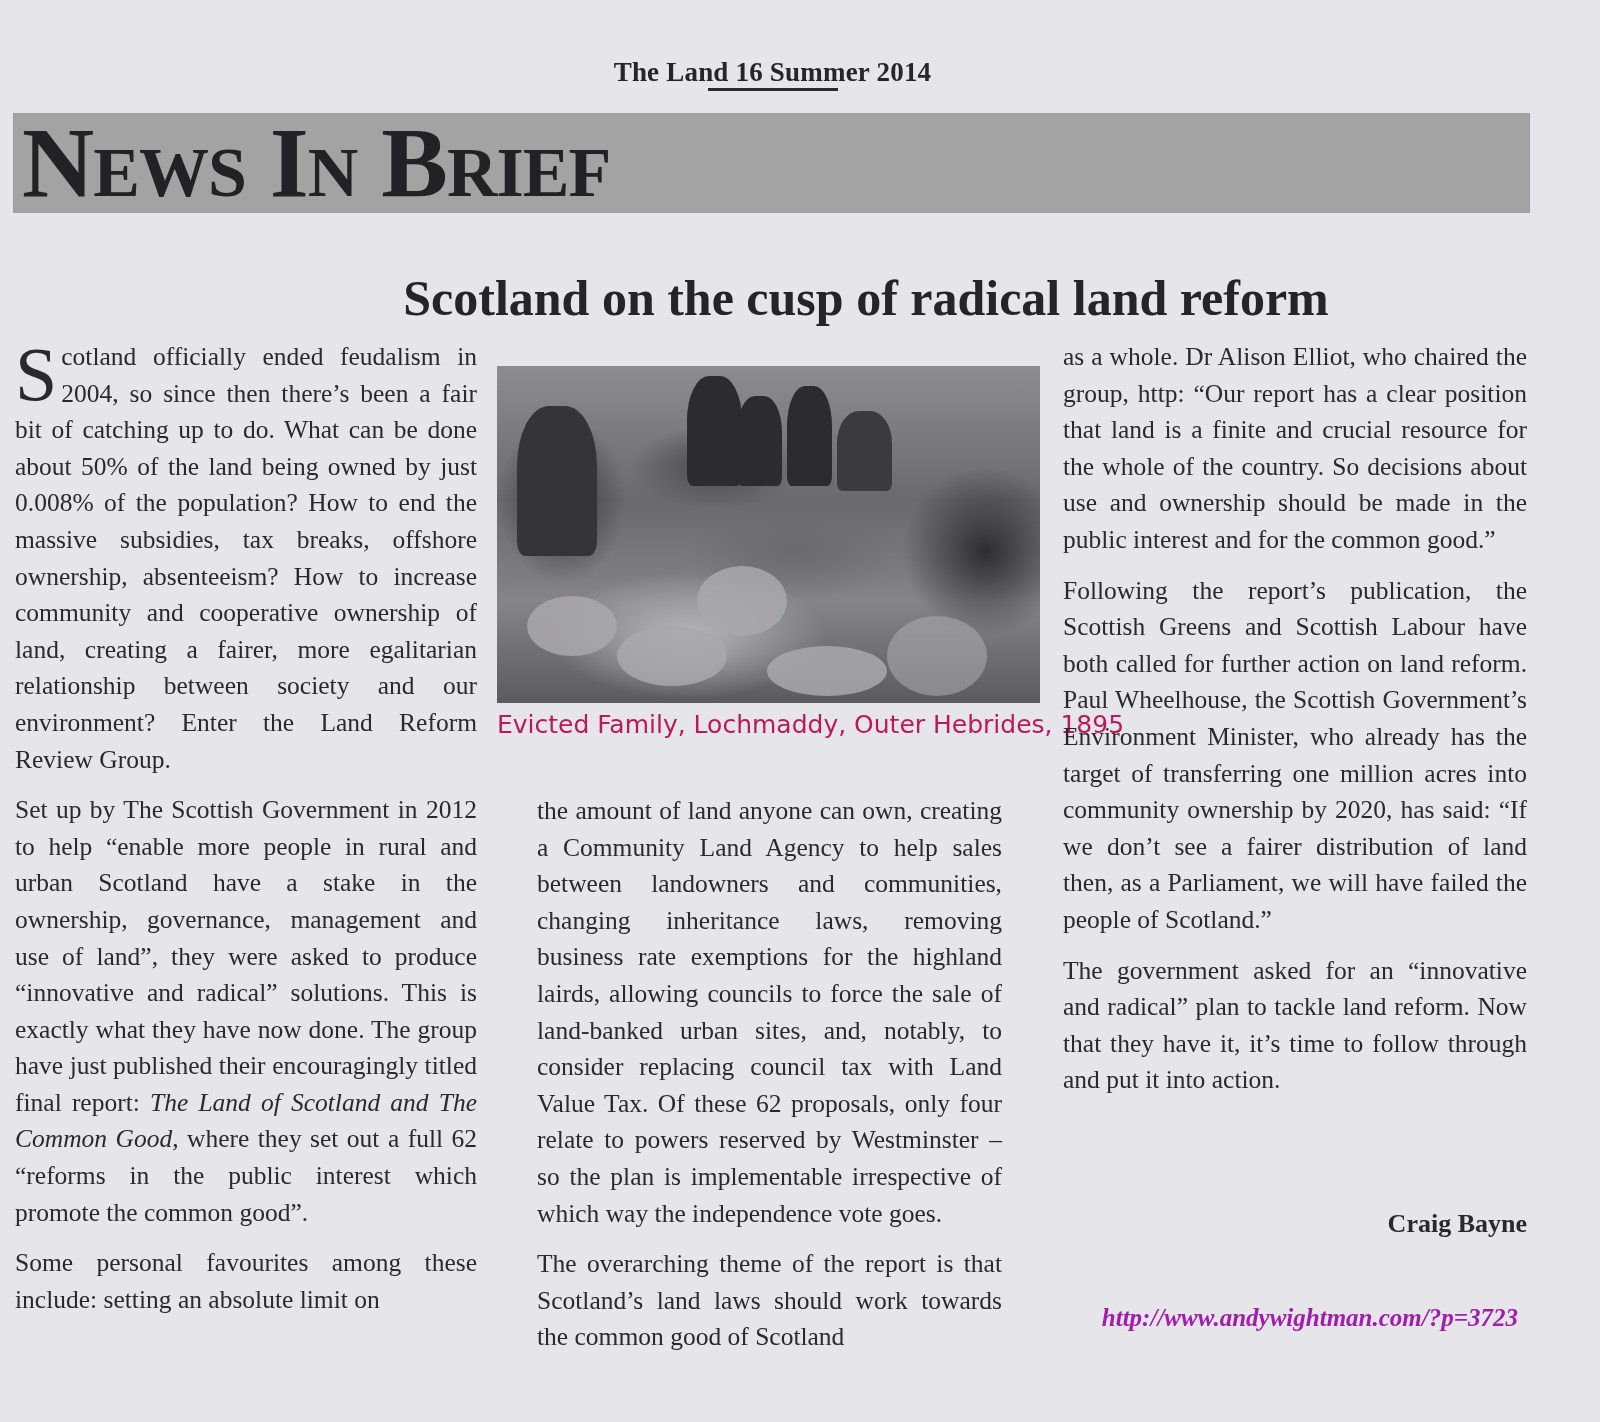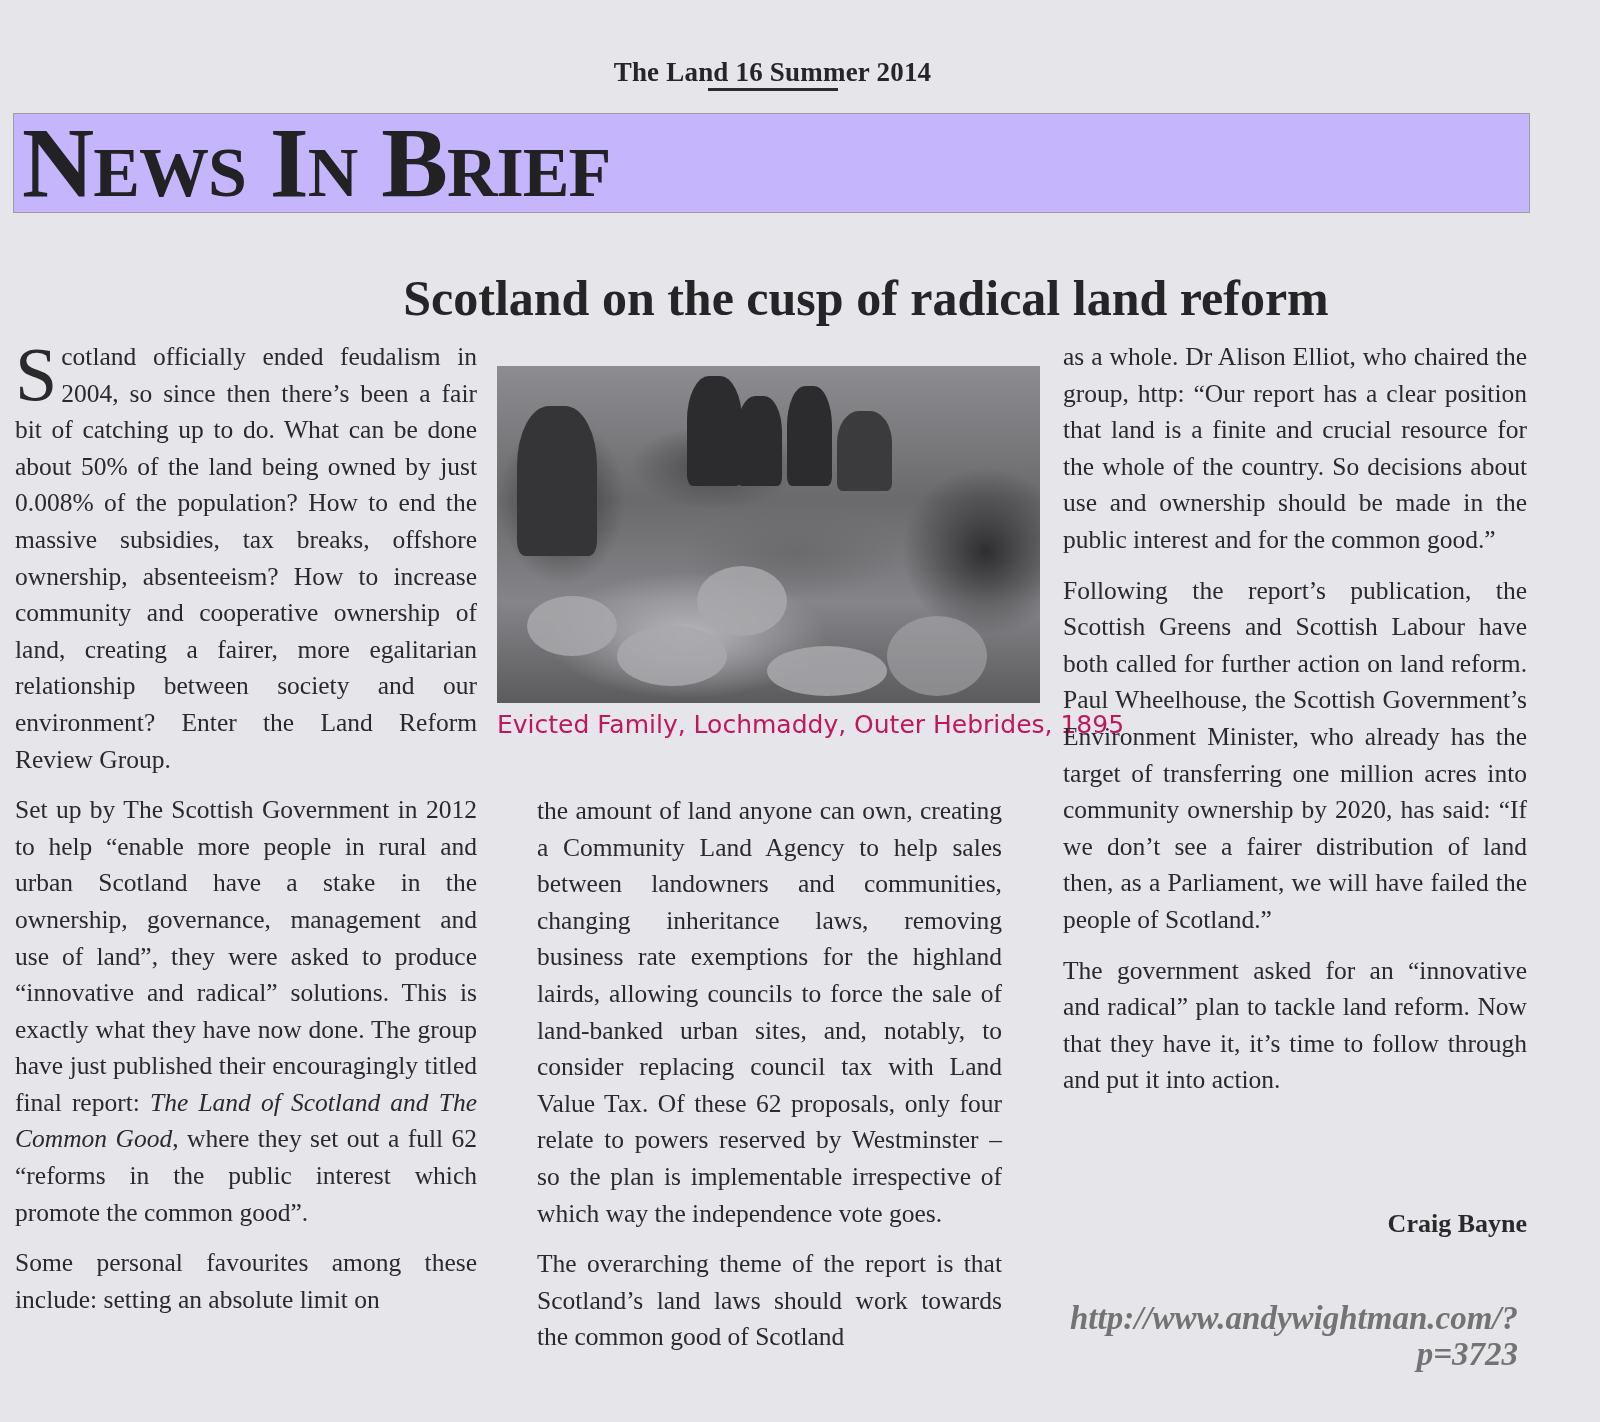--- a/index.html
+++ b/index.html
@@ -15,21 +15,21 @@
       display: flex; align-items: center; flex-direction: column;
     }
     .folio .rule-left { flex: 1; height: 3px; background: #2b2b2d; }
     .folio .rule-right { width: 130px; height: 3px; background: #2b2b2d; }
     .folio .folio-text {
       font-family: "Liberation Serif", serif; font-weight: bold;
       font-size: 27px; padding: 0 14px; color: #262628; letter-spacing: 0.2px;
     }
     .banner {
       position: absolute; top: 113px; left: 13px; width: 1517px; height: 100px;
-      background: #c4b5fd; border: 1px solid #9e9da2; box-sizing: border-box;
+      background: #a3a3a3; border: 1px solid #9e9da2; box-sizing: border-box;
       overflow: hidden;
     }
     .banner .section-title {
       position: absolute; left: 8px; top: -6px;
       font-family: "Liberation Serif", serif; font-weight: bold;
       font-size: 100px; line-height: 110px; color: #222224; letter-spacing: -1px;
       font-variant: small-caps;
     }
     .headline {
       position: absolute; top: 232px; left: 0; width: 1540px; text-align: center;
@@ -66,21 +66,21 @@
       position: absolute; left: 497px; top: 711px; width: 543px;
       font-family: "DejaVu Sans", sans-serif; font-size: 25px; line-height: 28px;
       color: #be185d; white-space: nowrap;
     }
     .author {
       position: absolute; left: 1063px; top: 1206px; width: 464px; text-align: right;
       font-weight: bold; font-size: 26px; line-height: 36px; font-family: Liberation Serif, serif;
     }
     .source-link {
       position: absolute; left: 1063px; top: 1300px; width: 455px; text-align: right;
-      font-weight: bold; font-style: italic; font-size: 33px; line-height: 36px; color: #737373;
+      font-weight: bold; font-style: italic; font-size: 25px; line-height: 36px; color: #a21caf;
       text-decoration: none;
     }
     em { font-style: italic; }
   </style>
 </head>
 <body>
 
 <div class="folio">
   <div class="rule-left"></div>
   <span class="folio-text">The Land 16 Summer 2014</span>

